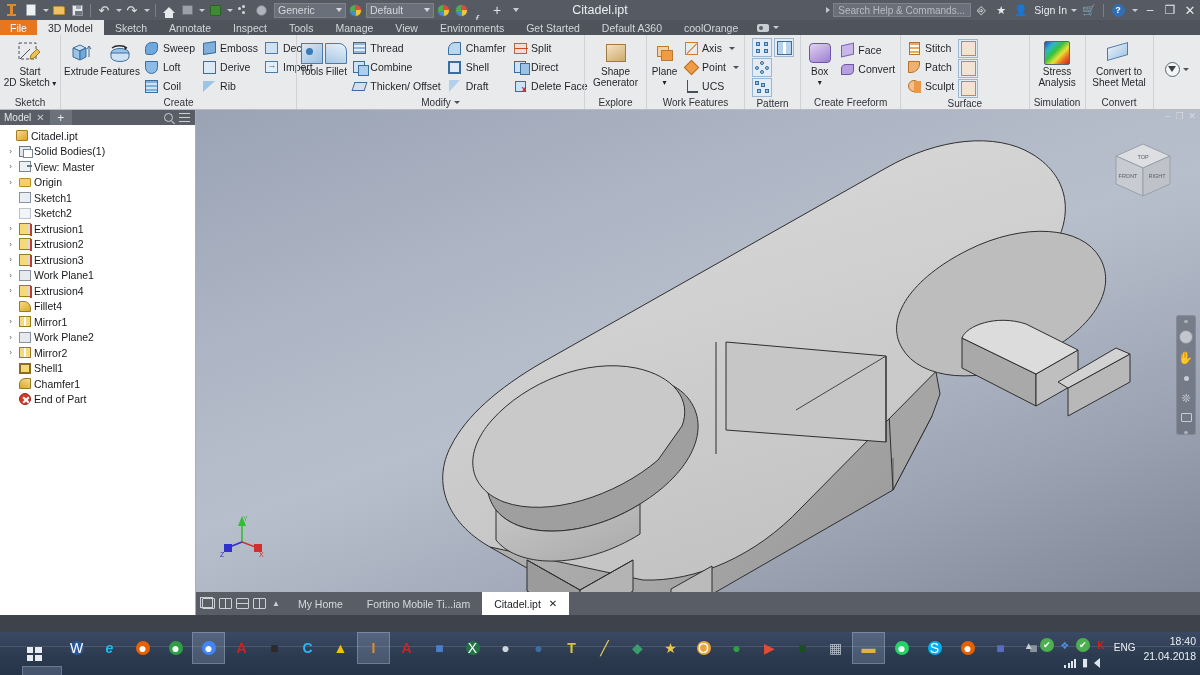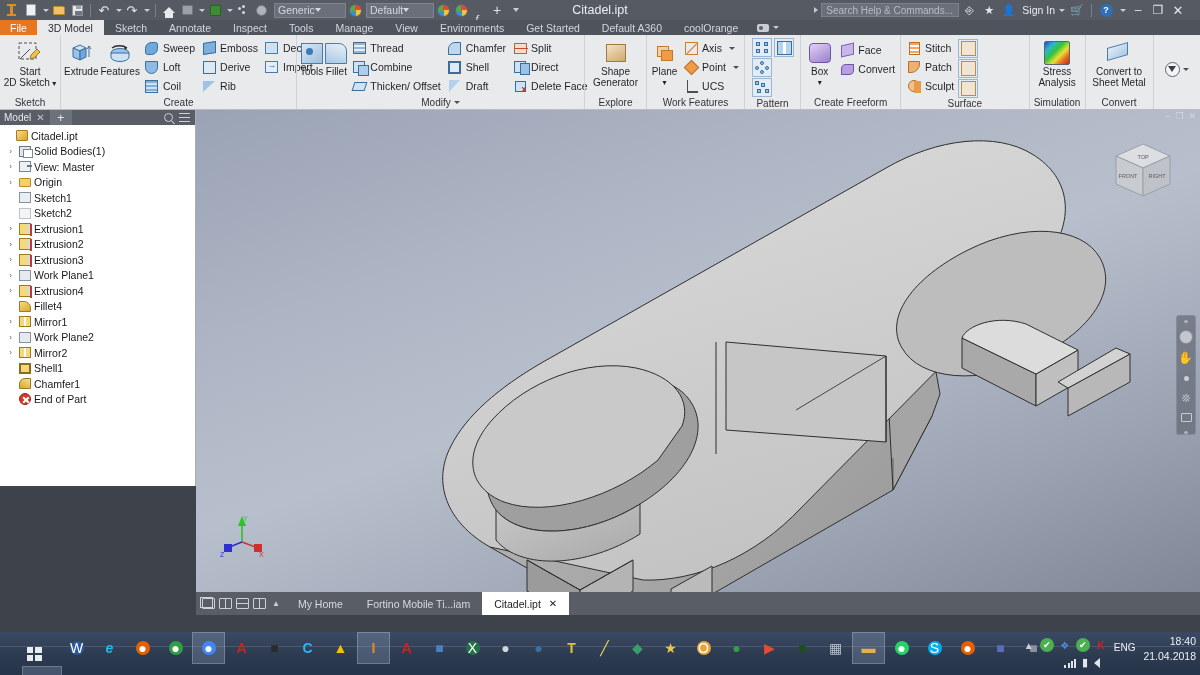--- a/index.html
+++ b/index.html
@@ -55,41 +55,42 @@
   }
   .ic-green { width: 11px; height: 11px; background: #3f8a34; border: 1px solid #2a6122; border-radius: 1px; }
   .ic-gray-box { width: 11px; height: 10px; background: #9ba1a9; border: 1px solid #6f757e; border-radius: 1px; }
   .ic-dots { width: 11px; height: 11px; position: relative; }
   .ic-dots i { position: absolute; width: 3px; height: 3px; background: #d6d9dd; border-radius: 50%; }
   .ic-globe { width: 11px; height: 11px; border-radius: 50%; background: #aeb4bc; border: 1px solid #70767f; }
 
   .combo {
     height: 15px; background: #6a7079; border: 1px solid #7e848d;
     display: flex; align-items: center; padding: 0 3px; color: #d5d8dc; font-size: 10.5px;
+    justify-content: space-between;
   }
   .combo .cv { overflow: hidden; white-space: nowrap; }
   .combo .carr {
     width: 0; height: 0; border-left: 3.5px solid transparent; border-right: 3.5px solid transparent;
     border-top: 4px solid #d5d8dc;
   }
   .sphere {
     width: 13px; height: 13px; border-radius: 50%;
     background:
       conic-gradient(#e04a3a 0 25%, #f0c33c 0 50%, #3f8fd0 0 75%, #4caf50 0 100%);
     border: 1px solid #5f656e;
   }
   .fx { color: #e4e7ea; font-size: 11px; font-style: italic; font-family: Liberation Sans, sans-serif; margin-top: 21px; }
   .plus { color: #dfe2e6; font-size: 14px; line-height: 12px; }
 
   .app-title {
     position: absolute; left: 0; right: 0; text-align: center;
     color: #eceff2; font-size: 12.5px; top: 3px; pointer-events: none;
   }
 
-  .tb-right { position: absolute; right: 12px; top: 0; height: 20px; display: flex; align-items: center; }
+  .tb-right { position: absolute; right: 0; top: 0; height: 20px; display: flex; align-items: center; }
   .searchbox {
     width: 138px; height: 14px; background: #6a7079; border: 1px solid #7d838c;
     color: #b6bbc2; font-size: 10px; padding: 0 4px; display: flex; align-items: center;
   }
   .tri-left {
     width: 0; height: 0; border-top: 3.5px solid transparent; border-bottom: 3.5px solid transparent;
     border-left: 4px solid #c4c8ce; margin-right: 3px;
   }
   .signin { color: #e9ecef; font-size: 10.5px; margin-left: 3px; }
   .wbtn { width: 20px; height: 20px; display: flex; align-items: center; justify-content: center;
@@ -213,21 +214,21 @@
     display:flex;align-items:center;justify-content:center;}
   .s-appear:after{content:'';width:0;height:0;border-left:4px solid transparent;border-right:4px solid transparent;border-top:6px solid #3a4048;}
 
   .vstack3 { display: flex; flex-direction: column; gap: 1px; }
   .vsbtn { width: 20px; height: 19px; display: flex; align-items: center; justify-content: center;
     border: 1px solid transparent; }
   .vsbtn.boxed { border: 1px solid #9cb6d0; background: #e2ecf6; }
 
   
   .browser {
-    position: absolute; top: 110px; left: 0; width: 196px; height: 376px;
+    position: absolute; top: 110px; left: 0; width: 196px; height: 505px;
     background: #ffffff; border-right: 1px solid #a9adb4;
   }
   .browser-head {
     height: 15px; background: #585d66; display: flex; align-items: center;
     color: #e4e7ea; font-size: 10px; padding-left: 4px; gap: 5px;
   }
   .bh-x { font-size: 10px; color: #c3c7cd; }
   .bh-plus { background: #6c727b; width: 22px; height: 15px; display: flex; align-items: center; justify-content: center; color: #e9ecef; font-size: 12px; }
   .bh-right { margin-left: auto; display: flex; align-items: center; gap: 6px; padding-right: 5px; }
   .mag { width: 9px; height: 9px; border: 1.3px solid #cdd1d6; border-radius: 50%; position: relative; }

